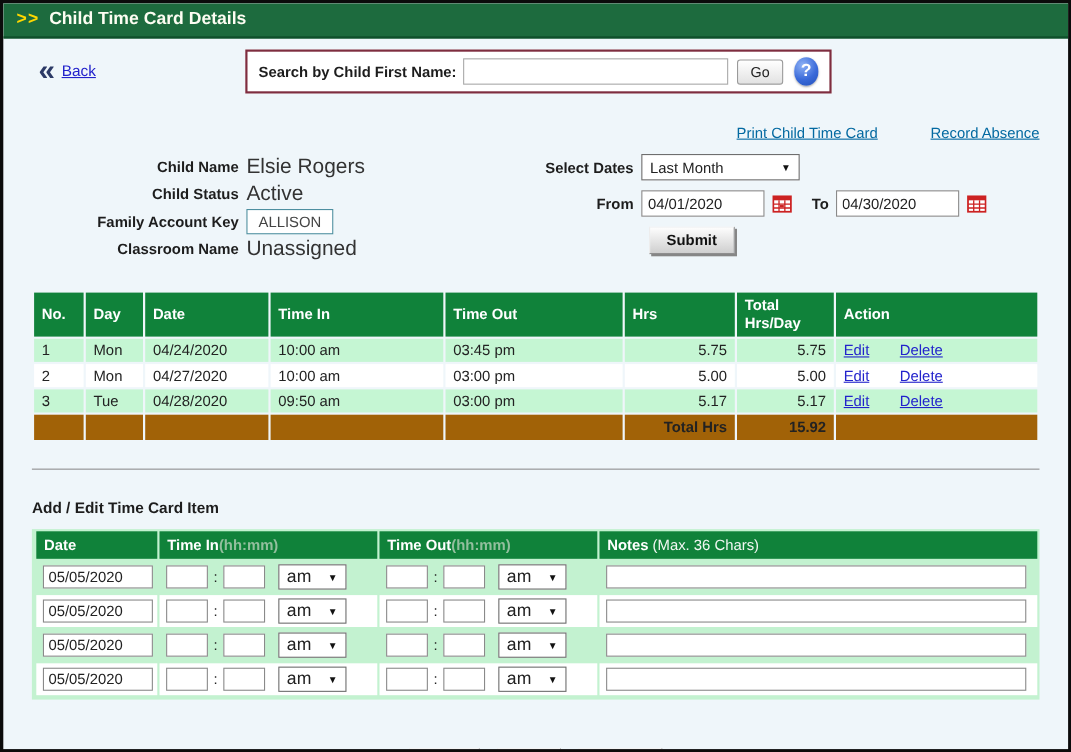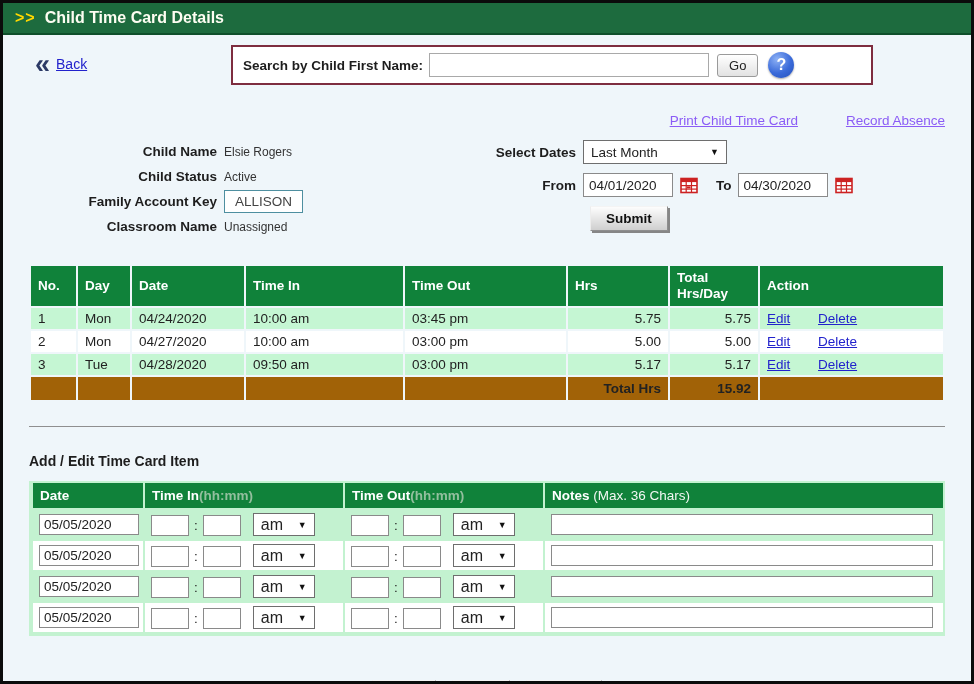--- a/index.html
+++ b/index.html
@@ -31,22 +31,22 @@
   .topbar { position: relative; height: 62px; }
   .back-link {
     position: absolute; left: 6px; top: 20px;
     display: inline-flex; align-items: center; gap: 6px;
     cursor: pointer; text-decoration: none;
   }
   .back-icon { color:#2c3a66; font-size:27px; font-weight:bold; line-height:18px; }
   .back-text { color:#2222cc; font-size:14px; text-decoration: underline; }
 
   .search-panel {
-    position: absolute; left: 202px; top: 10px;
-    width: 642px; height: 40px;
+    position: absolute; left: 194px; top: 10px;
+    width: 533px; height: 40px;
     background: #ffffff;
     border: 2px solid #7e2d3f;
     display: flex; align-items: center;
     padding: 0 10px;
   }
   .search-label { font-weight: bold; font-size: 13.5px; color:#1d1d1d; margin-right: 6px; white-space: nowrap; }
   .search-input { width: 280px; height: 24px; border: 1px solid #a9a9a9; font-size: 13px; padding: 0 4px; }
   .go-btn {
     margin-left: 8px; padding: 3px 11px; font-size: 13px; color:#222;
     background: linear-gradient(180deg,#ffffff,#e2e2e2);
@@ -60,44 +60,44 @@
     color: #fff; font-weight: bold; font-size: 16px;
     display: flex; align-items: center; justify-content: center;
     cursor: pointer; box-shadow: 0 1px 2px rgba(0,0,0,.35);
   }
 
   
   .links-row {
     display: flex; justify-content: flex-end; gap: 48px;
     margin-top: 16px; padding-right: 0;
   }
-  .links-row a { color:#8b5cf6; font-size:13.5px; text-decoration: underline; cursor: pointer; }
+  .links-row a { color:#0369a1; font-size:13.5px; text-decoration: underline; cursor: pointer; }
 
   
   .info-section { display: flex; margin-top: 12px; }
   .child-info { width: 430px; }
   .info-row { display: flex; align-items: center; min-height: 23px; margin-bottom: 2px; }
   .info-label { width: 195px; text-align: right; font-weight: bold; color:#1d1d1d; font-size: 13.5px; padding-right: 7px; }
-  .info-value { color:#333; font-size: 12px; }
+  .info-value { color:#333; font-size: 19px; }
   .account-key-box {
     border: 1px solid #4e8fa0; background:#fff;
     padding: 3px 10px; color:#444; font-size: 13.5px;
   }
 
   .date-filter { margin-left: 22px; font-size: 13.5px; }
   .df-row { display: flex; align-items: center; margin-bottom: 9px; }
   .df-label { font-weight: bold; color:#1d1d1d; width: 102px; text-align: right; padding-right: 7px; }
   .fake-select {
     display: inline-flex; align-items: center; justify-content: space-between;
     background: #fff; border: 1px solid #6e6e6e;
     height: 24px; padding: 0 7px; cursor: pointer; color:#222;
   }
   .sel-dates { width: 144px; }
   .sel-arrow { font-size: 9px; color:#111; margin-left: 8px; }
-  .date-input { width: 90px; height: 24px; border: 1px solid #8a8a8a; font-size: 13.5px; padding: 0 5px; color:#222; }
+  .date-input { width: 112px; height: 24px; border: 1px solid #8a8a8a; font-size: 13.5px; padding: 0 5px; color:#222; }
   .cal-icon { margin: 0 6px 0 7px; cursor: pointer; display: inline-flex; }
   .to-label { font-weight: bold; margin: 0 6px 0 12px; color:#1d1d1d; }
 
   .btn3d {
     font-weight: bold; font-size: 13.5px; color:#111; font-family: inherit;
     padding: 4px 15px;
     background: linear-gradient(180deg,#fdfdfd 0%,#e6e6e6 50%,#cfcfcf 100%);
     border: 1px solid #8e8e8e; border-top-color:#f4f4f4; border-left-color:#ededed;
     box-shadow: 2px 2px 0 #868686;
     cursor: pointer;

